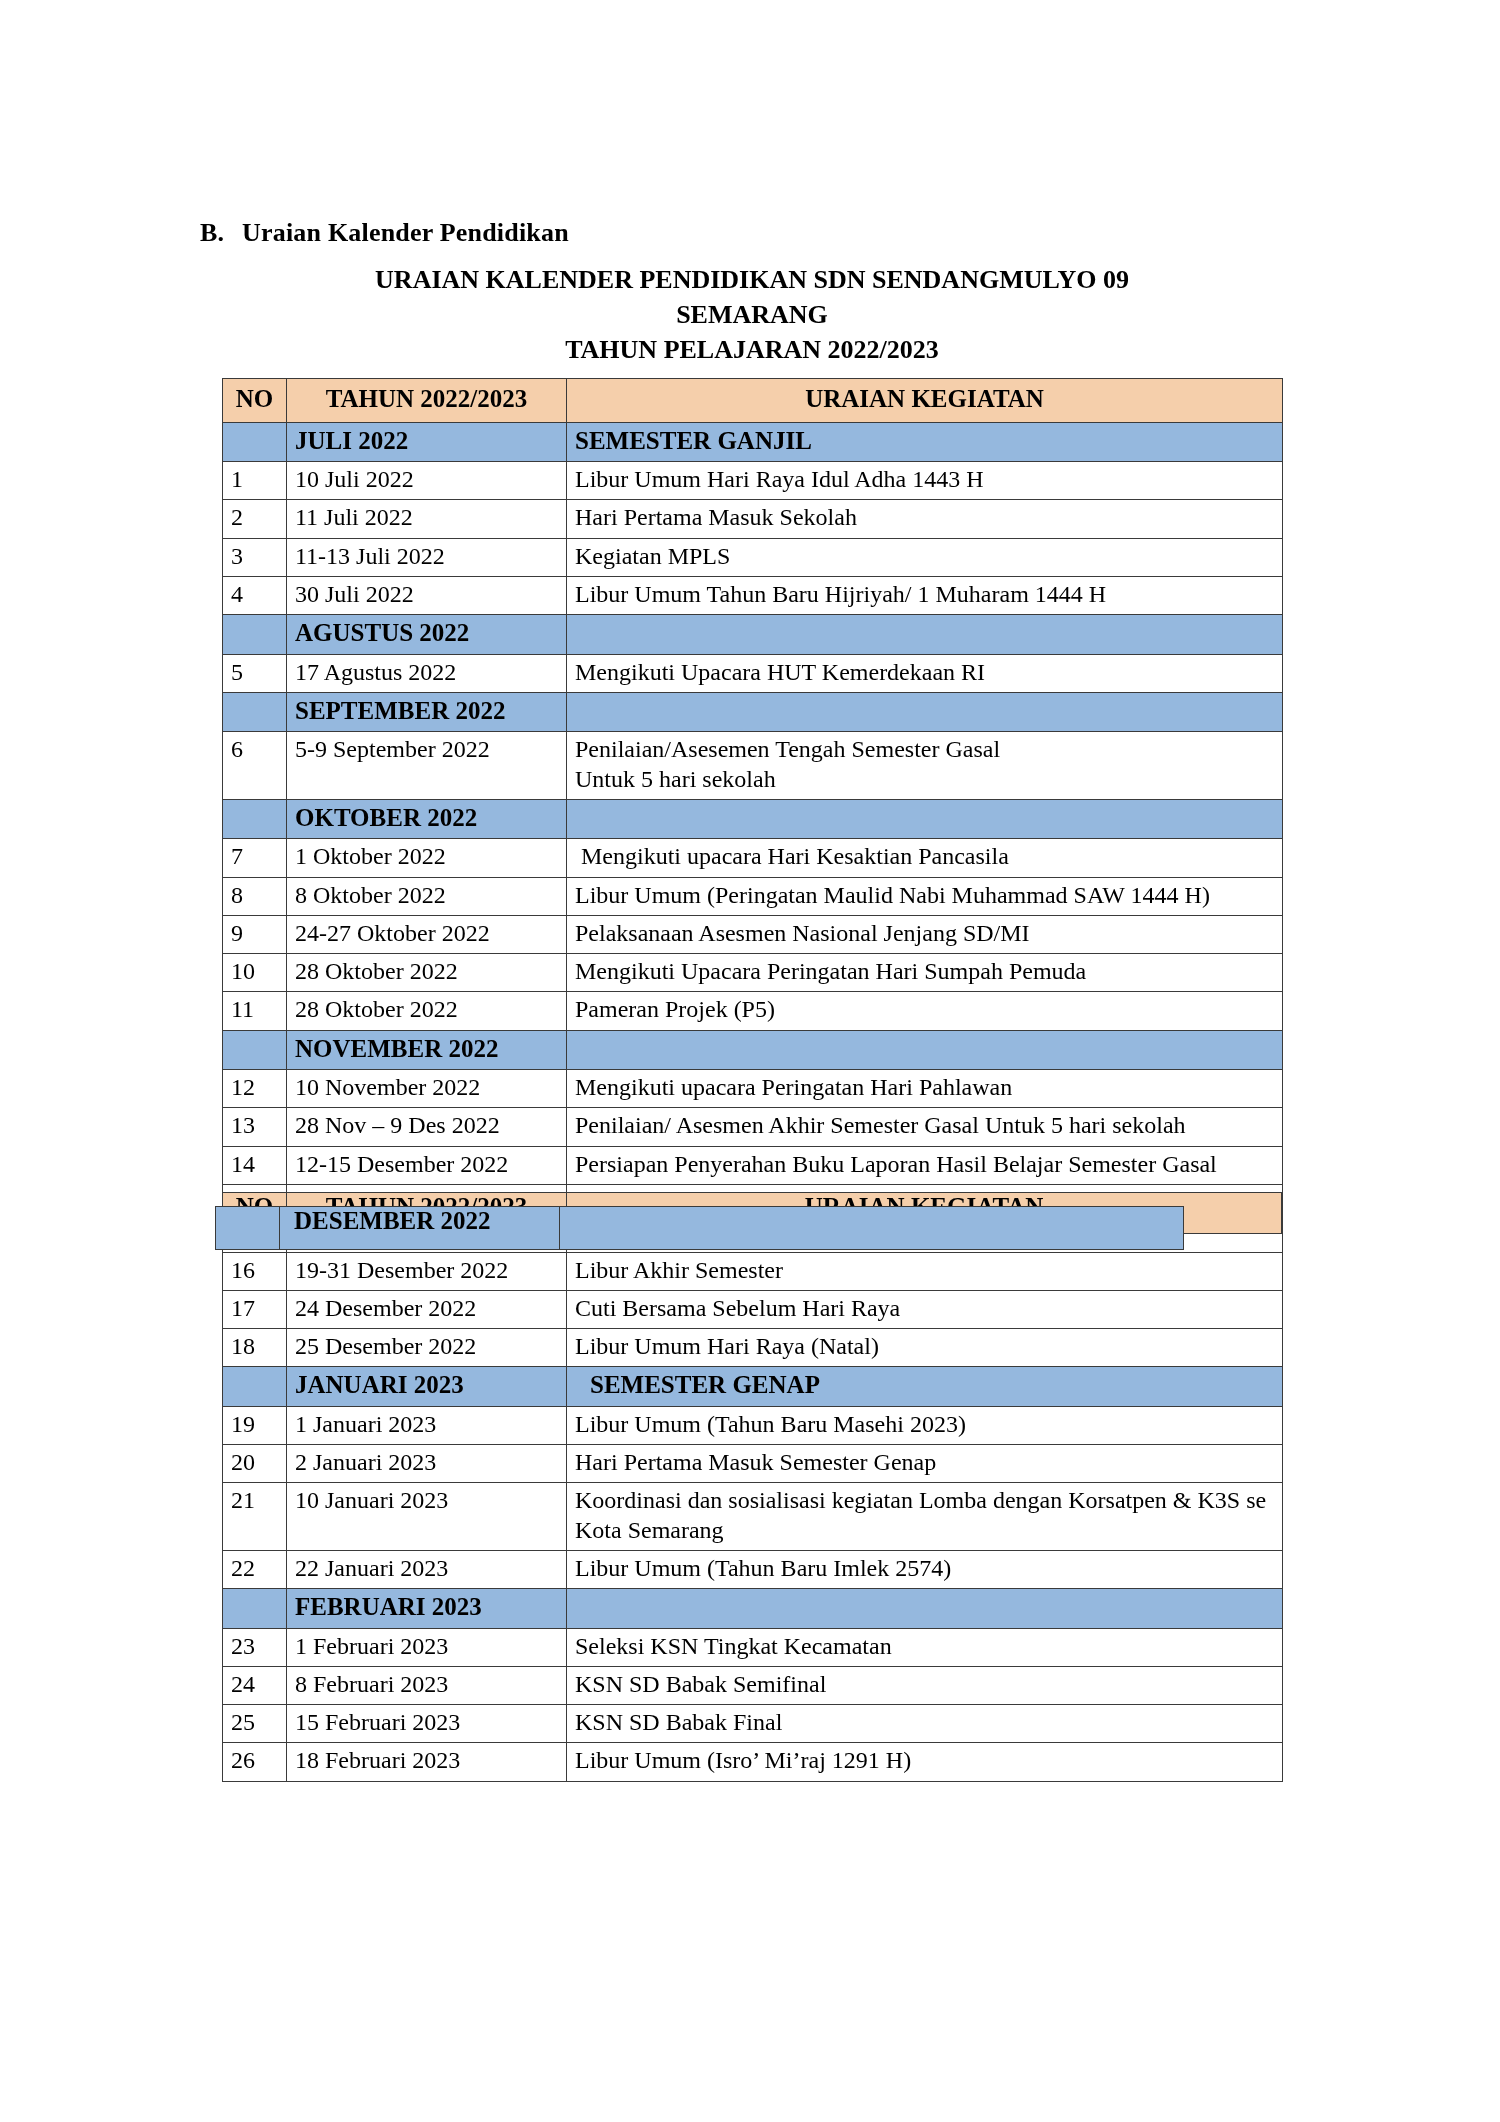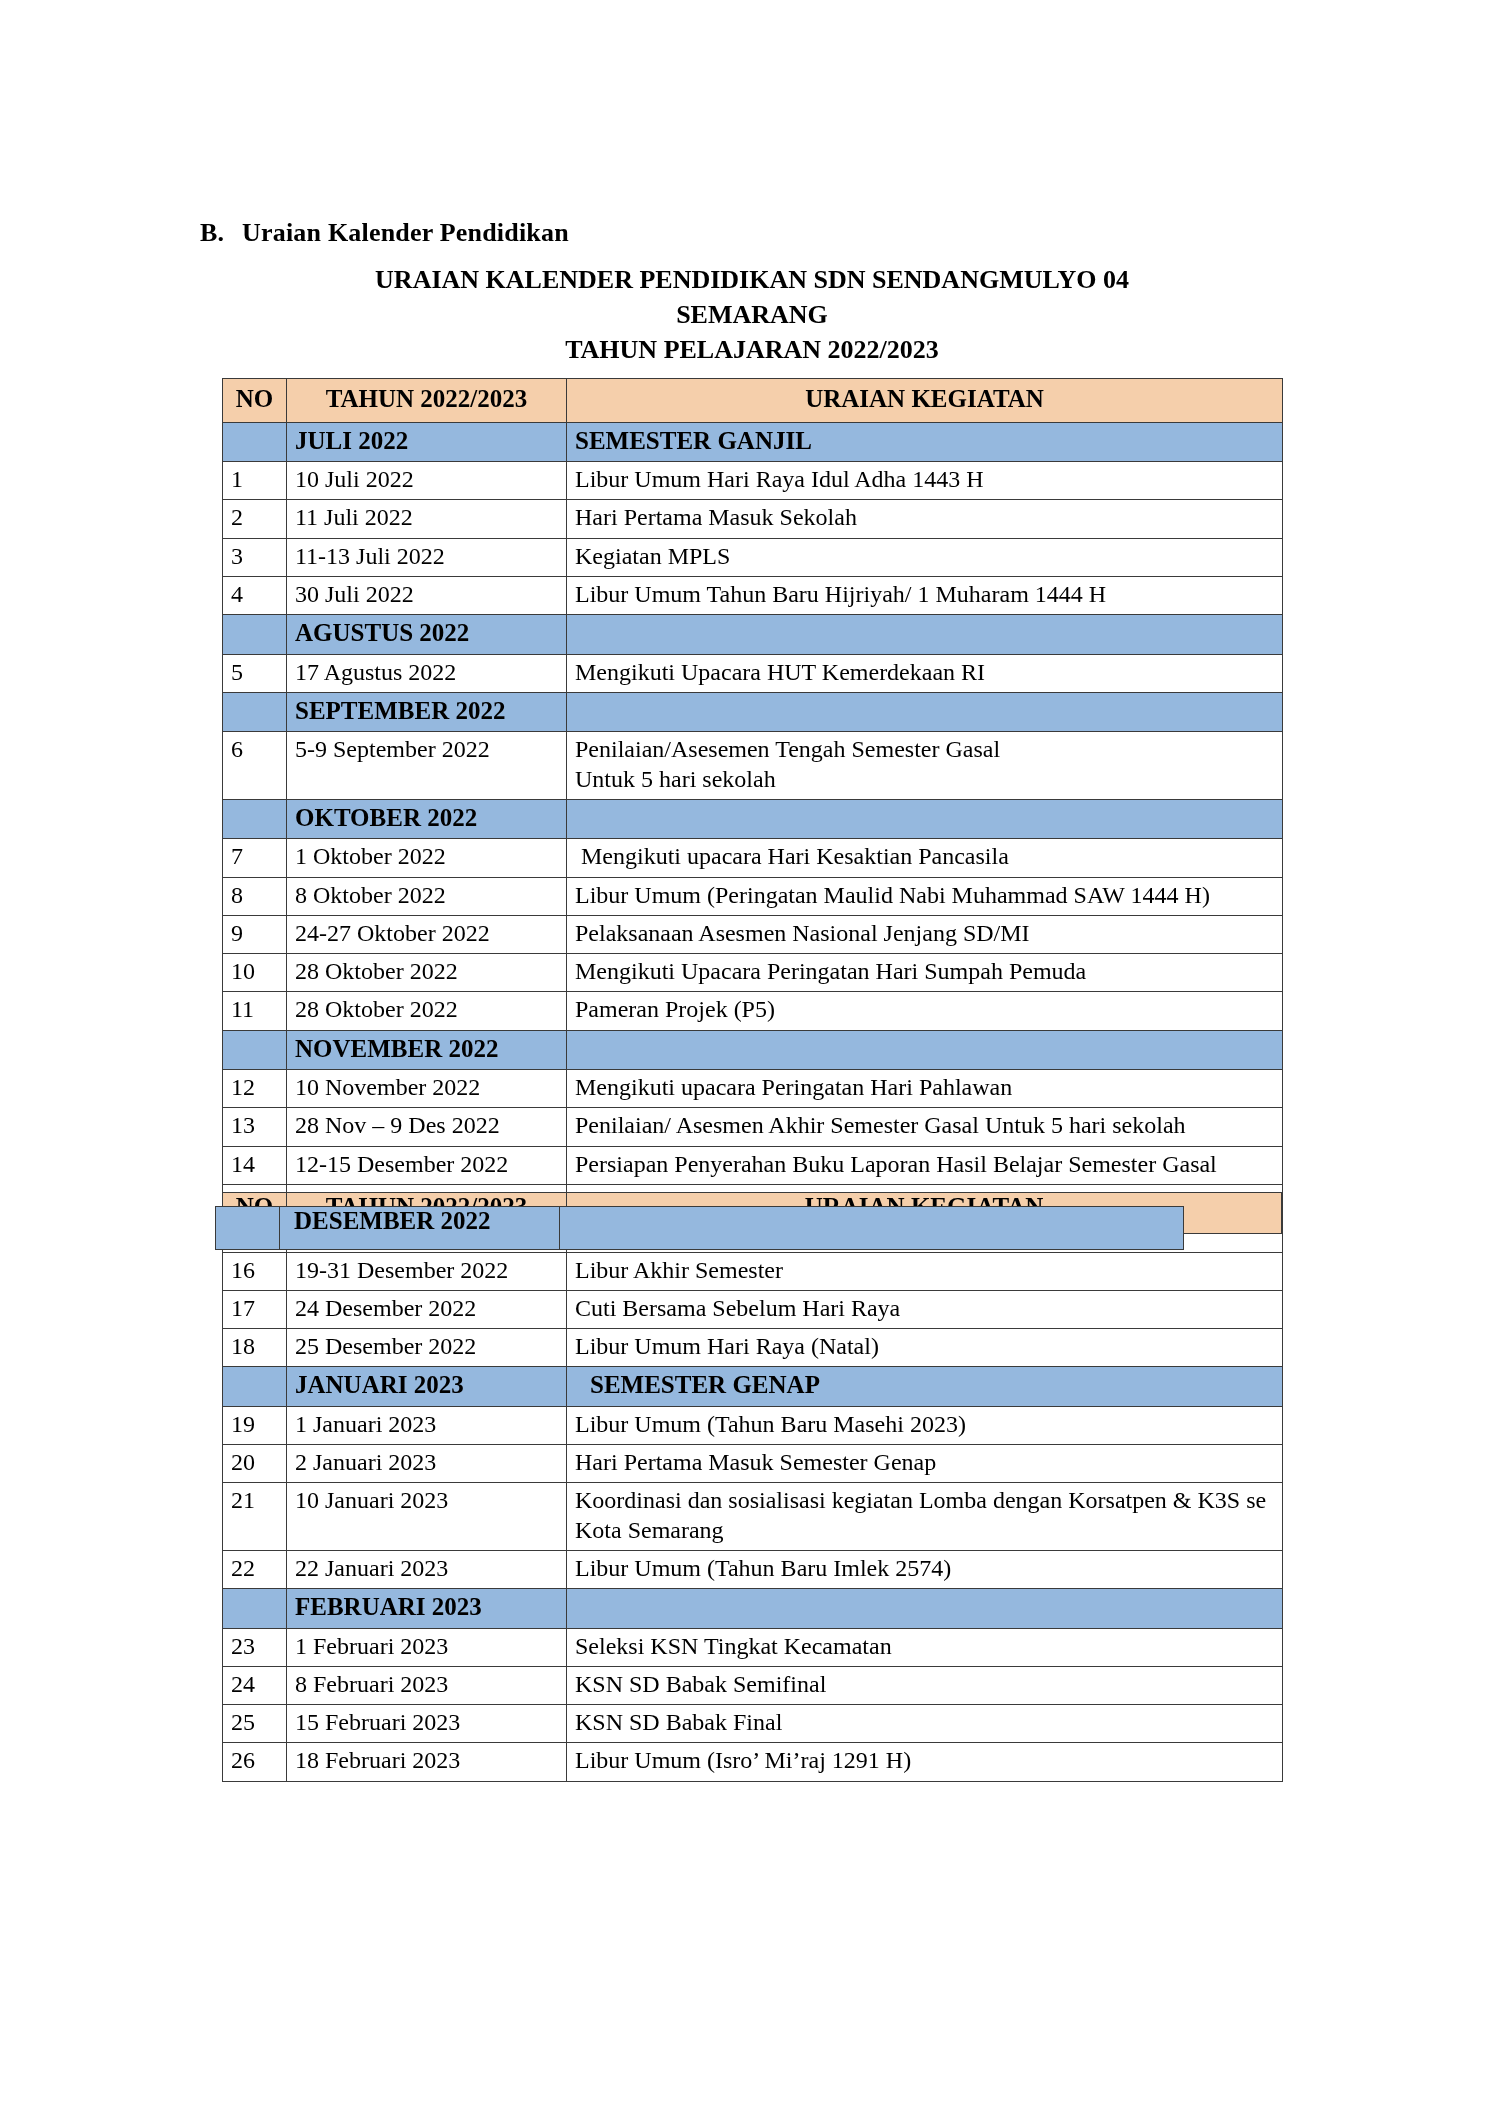--- a/index.html
+++ b/index.html
@@ -140,21 +140,21 @@
 </head>
 <body>
 
 <div class="page">
 
   <div class="section-heading">
     <span class="letter">B.</span><span>Uraian Kalender Pendidikan</span>
   </div>
 
   <div class="doc-title">
-    <div>URAIAN KALENDER PENDIDIKAN SDN SENDANGMULYO 04</div>
+    <div>URAIAN KALENDER PENDIDIKAN SDN SENDANGMULYO 09</div>
     <div>SEMARANG</div>
     <div>TAHUN PELAJARAN 2022/2023</div>
   </div>
 
   <table class="kaldik">
     <colgroup>
       <col class="c-no">
       <col class="c-date">
       <col class="c-desc">
     </colgroup>

